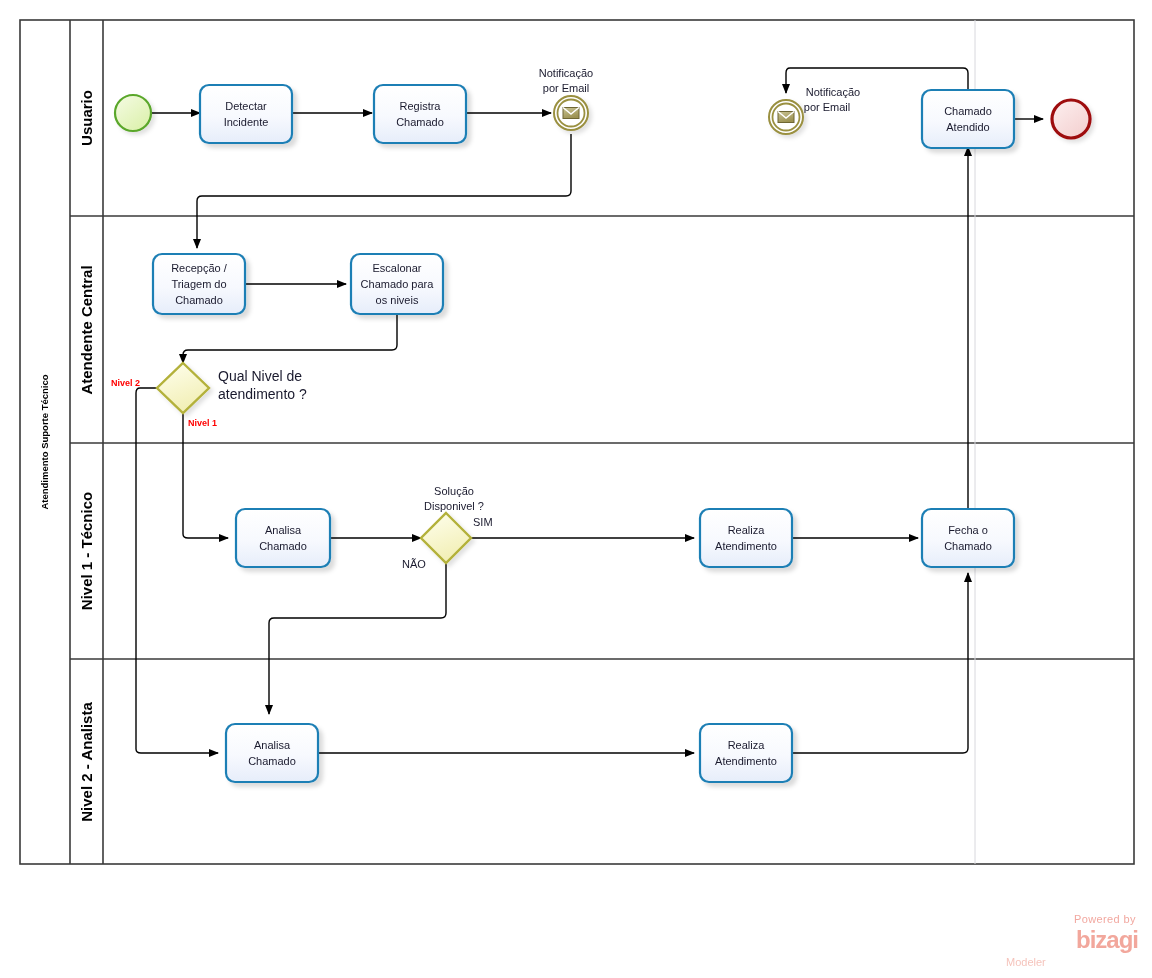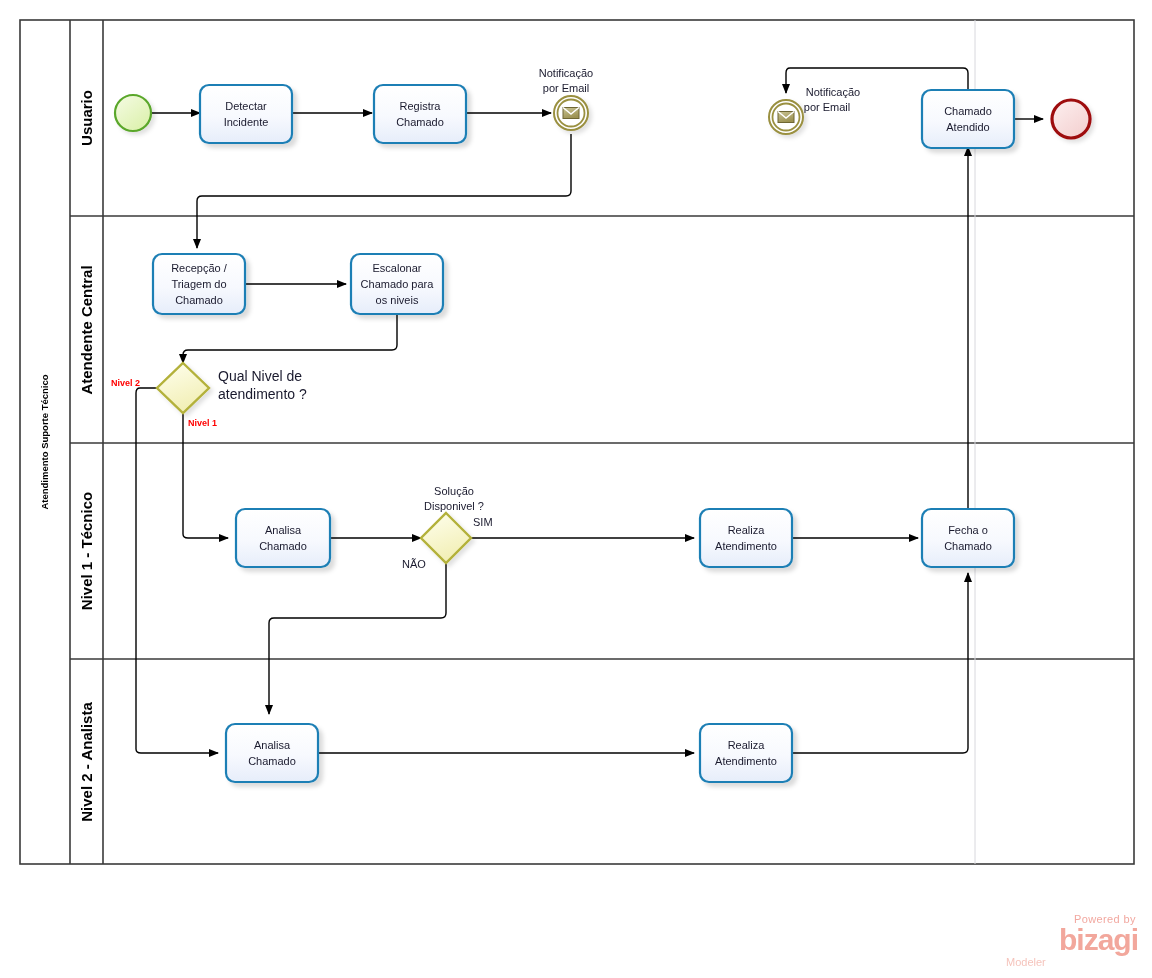--- a/index.html
+++ b/index.html
@@ -94,21 +94,21 @@
   .brand-powered {
     font-family: "Liberation Sans", sans-serif;
     font-size: 11px;
     color: #f2a8a0;
     letter-spacing: .4px;
     line-height: 11px;
     margin: 0 2px 0 0;
   }
   .brand-name {
     font-family: "Liberation Sans", sans-serif;
-    font-size: 30px;
+    font-size: 24px;
     font-weight: bold;
     color: #f2a79c;
     line-height: 30px;
     letter-spacing: -1px;
     margin: 0;
   }
   .brand-modeler {
     font-family: "Liberation Sans", sans-serif;
     font-size: 11px;
     color: #f5c3bb;

